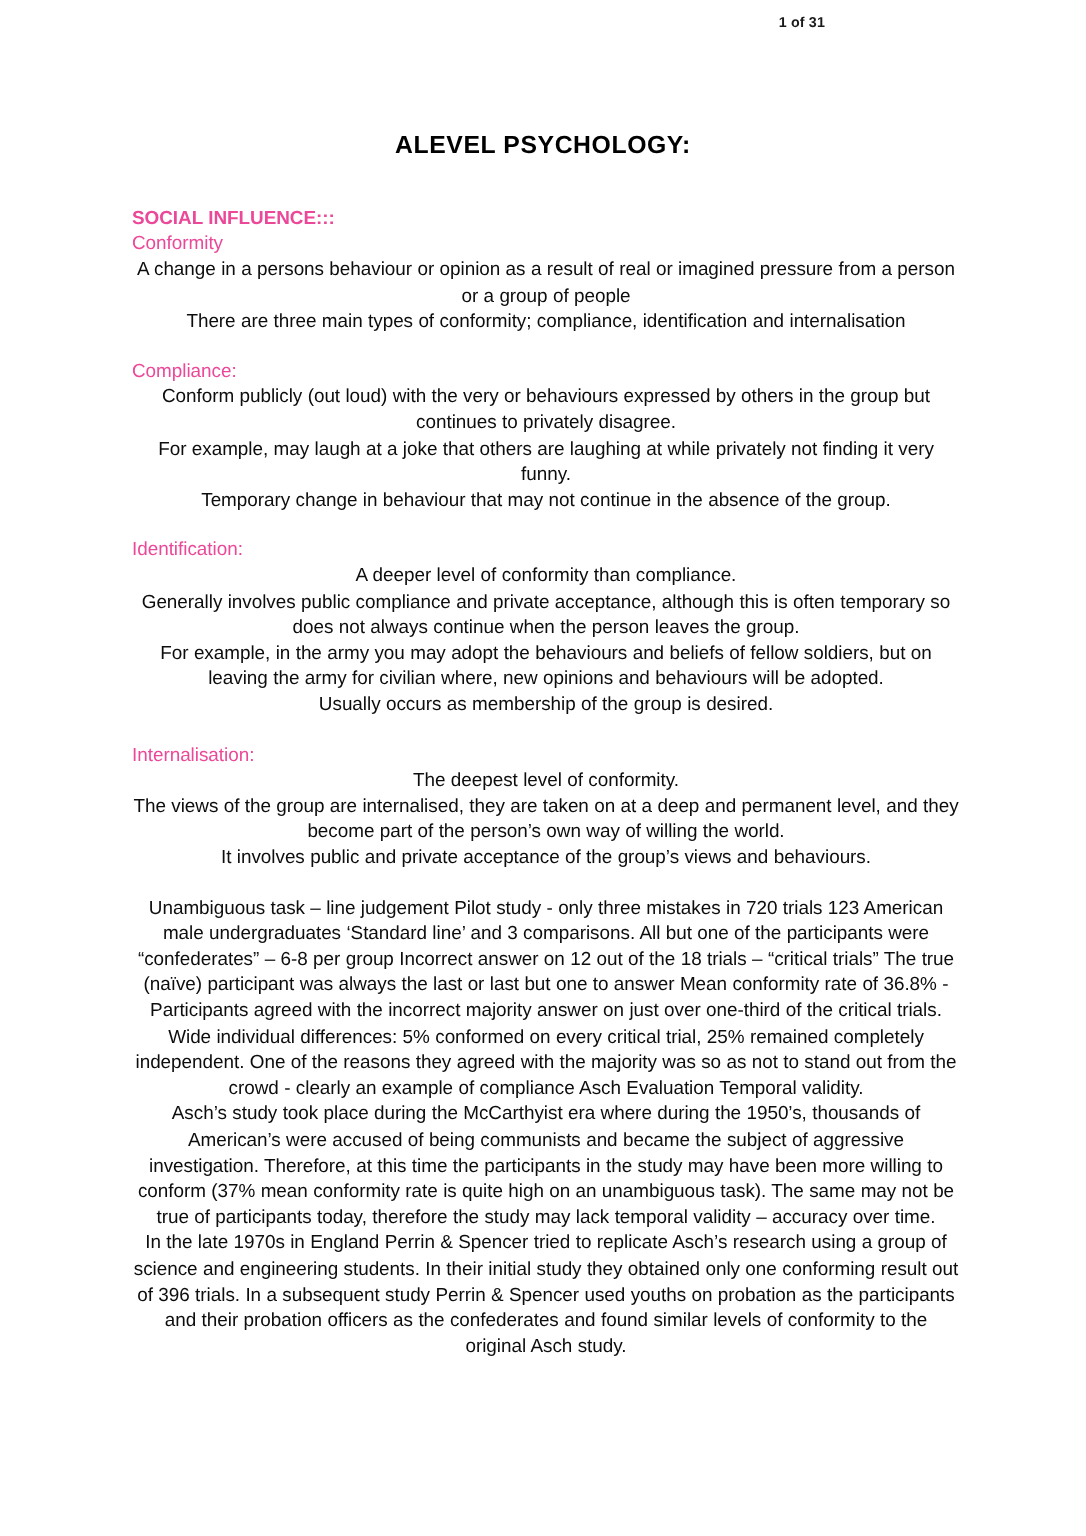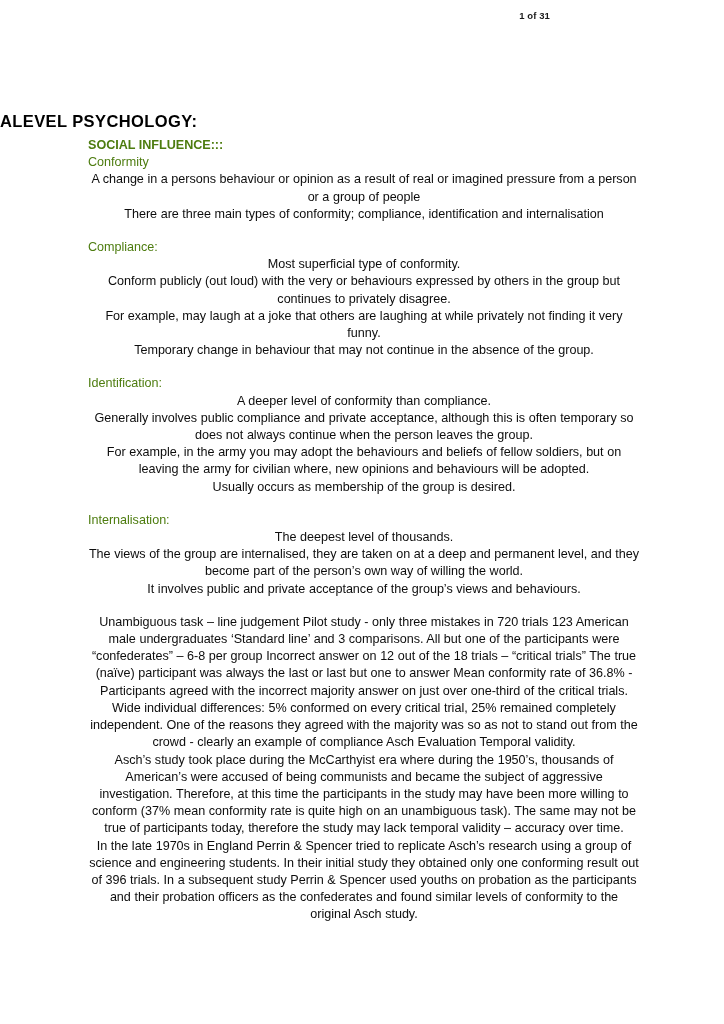--- a/index.html
+++ b/index.html
@@ -30,40 +30,40 @@
     letter-spacing: 0.1px;
     color: #1a1a1a;
     font-weight: 600;
     white-space: nowrap;
   }
   .doc-title {
     position: absolute;
     left: 0;
     top: 88px;
     width: 724px;
+    text-align: center;
     font-size: 16.5px;
     font-weight: 700;
     letter-spacing: 0.4px;
     color: #000;
-    margin-top: 24px;
   }
   .body-block {
     position: absolute;
     left: 88px;
     top: 137px;
     width: 552px;
   }
   .section {
     margin: 0 0 16px 0;
   }
   .section:last-child { margin-bottom: 0; }
   .line {
     font-size: 12.6px;
     line-height: 17.2px;
-    color: #4d7c0f;
+    color: #ec4899;
     letter-spacing: -0.02px;
     white-space: pre-wrap;
     word-spacing: 0.1px;
   }
   .line.bold {
     font-weight: 700;
   }
   .para {
     font-size: 12.6px;
     line-height: 17.2px;
@@ -87,37 +87,36 @@
 
     <div class="section">
       <div class="line bold">SOCIAL INFLUENCE:::</div>
       <div class="line">Conformity</div>
       <p class="para">A change in a persons behaviour or opinion as a result of real or imagined pressure from a person or a group of people</p>
       <p class="para">There are three main types of conformity; compliance, identification and internalisation</p>
     </div>
 
     <div class="section">
       <div class="line">Compliance:</div>
-      <p class="para">Most superficial type of conformity.</p>
       <p class="para">Conform publicly (out loud) with the very or behaviours expressed by others in the group but continues to privately disagree.</p>
       <p class="para">For example, may laugh at a joke that others are laughing at while privately not finding it very funny.</p>
       <p class="para">Temporary change in behaviour that may not continue in the absence of the group.</p>
     </div>
 
     <div class="section">
       <div class="line">Identification:</div>
       <p class="para">A deeper level of conformity than compliance.</p>
       <p class="para">Generally involves public compliance and private acceptance, although this is often temporary so does not always continue when the person leaves the group.</p>
       <p class="para">For example, in the army you may adopt the behaviours and beliefs of fellow soldiers, but on leaving the army for civilian where, new opinions and behaviours will be adopted.</p>
       <p class="para">Usually occurs as membership of the group is desired.</p>
     </div>
 
     <div class="section">
       <div class="line">Internalisation:</div>
-      <p class="para">The deepest level of thousands.</p>
+      <p class="para">The deepest level of conformity.</p>
       <p class="para">The views of the group are internalised, they are taken on at a deep and permanent level, and they become part of the person’s own way of willing the world.</p>
       <p class="para">It involves public and private acceptance of the group’s views and behaviours.</p>
     </div>
 
     <div class="section">
       <p class="para">Unambiguous task – line judgement Pilot study - only three mistakes in 720 trials  123 American male undergraduates ‘Standard line’ and 3 comparisons. All but one of the participants were “confederates” – 6-8 per group Incorrect answer on 12 out of the 18 trials – “critical trials” The true (naïve) participant was always the last or last but one to answer Mean conformity rate of 36.8%  - Participants agreed with the incorrect majority answer on just over one-third of the critical trials. Wide individual differences: 5% conformed on every critical trial, 25% remained completely independent. One of the reasons they agreed with the majority was so as not to stand out from the crowd - clearly an example of compliance Asch Evaluation Temporal validity.</p>
       <p class="para">Asch’s study took place during the McCarthyist era where during the 1950’s, thousands of American’s were accused of being communists and became the subject of aggressive investigation. Therefore, at this time the participants in  the study may have been more willing to conform (37% mean conformity rate is quite high on an unambiguous task). The same may not be true of participants today, therefore the study may lack temporal validity – accuracy over time.</p>
       <p class="para">In the late 1970s in England Perrin &amp; Spencer tried to replicate Asch’s research using a group of science and engineering students.  In their initial study they obtained only one conforming result out of 396 trials. In a subsequent study Perrin &amp; Spencer used youths on probation as the participants and their probation officers as the confederates and found similar levels of conformity to the original Asch study.</p>
     </div>
 

